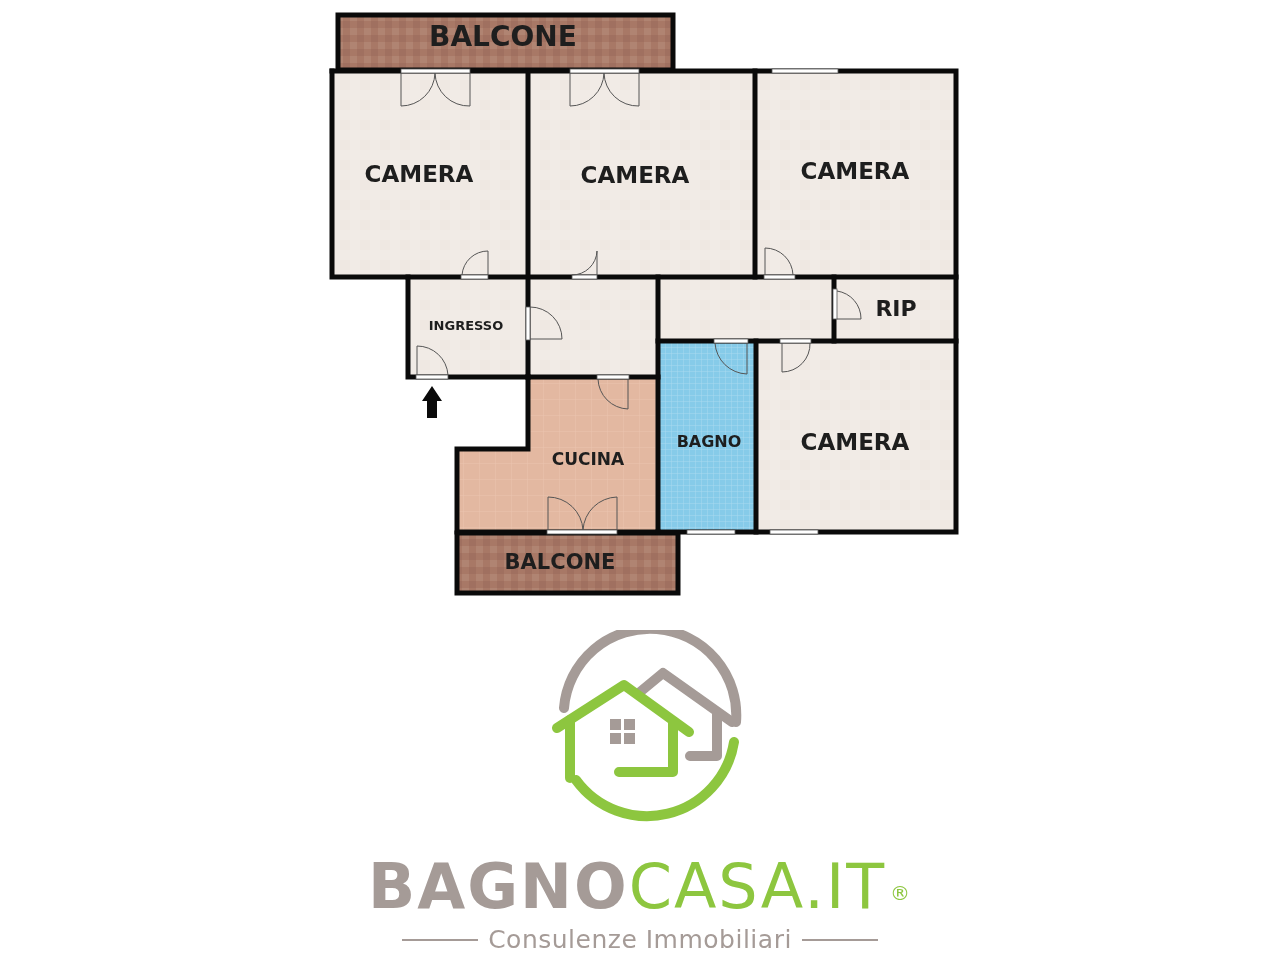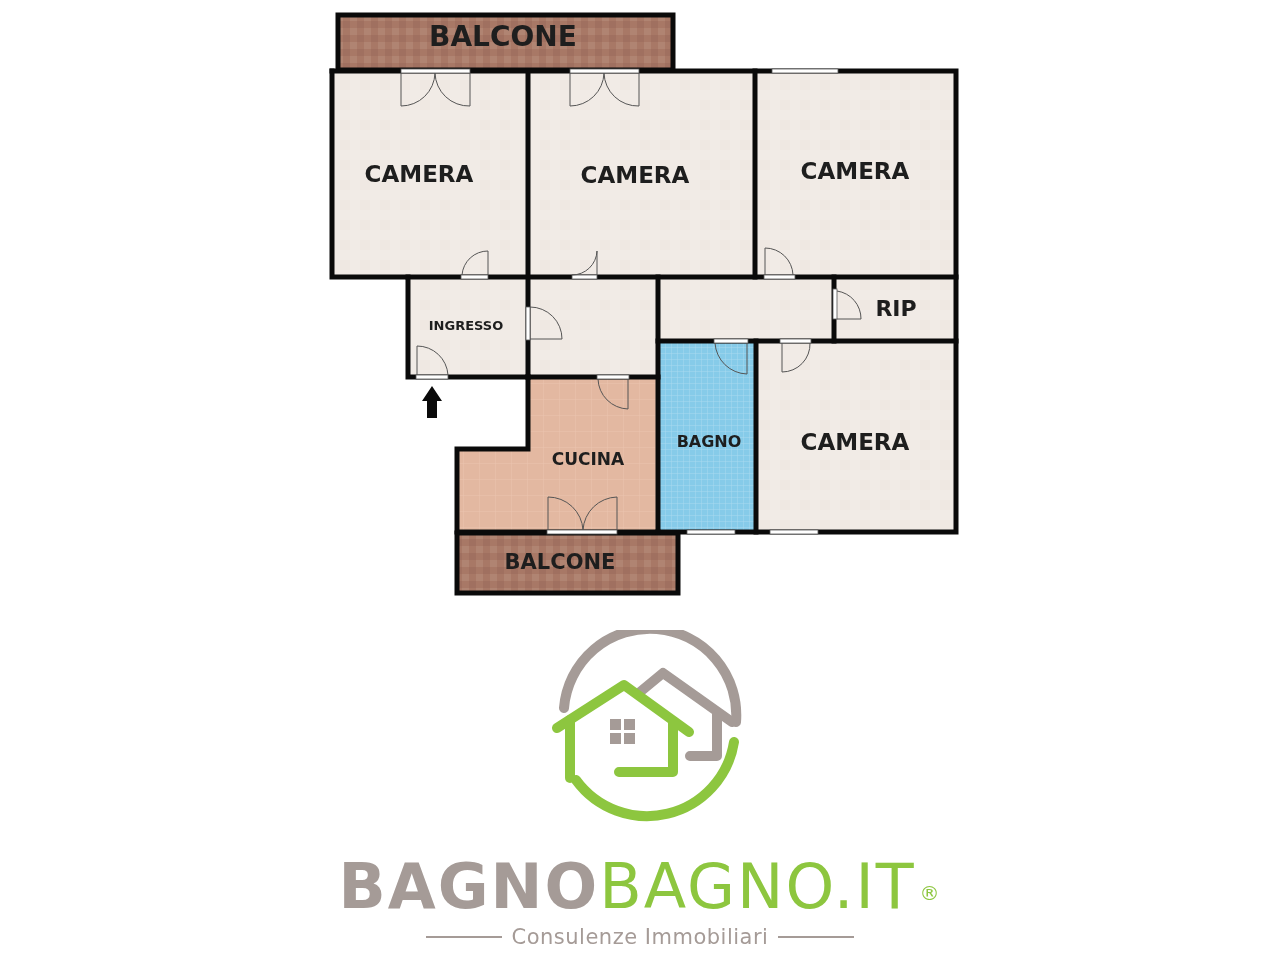--- a/index.html
+++ b/index.html
@@ -6,21 +6,21 @@
   body { width: 1280px; height: 960px; position: relative; overflow: hidden; font-family: "DejaVu Sans", sans-serif; }
   #plan { position: absolute; left: 0; top: 0; width: 1280px; height: 620px; }
   .room-label { font-family: "DejaVu Sans", sans-serif; font-weight: bold; fill: #1e1e1e; text-anchor: middle; dominant-baseline: middle; }
   #logo { position: absolute; left: 540px; top: 630px; width: 210px; height: 200px; }
   .brand { position: absolute; left: 0; top: 852px; width: 1280px; text-align: center; font-family: "DejaVu Sans", sans-serif; font-weight: bold; font-size: 62px; letter-spacing: 2px; line-height: 70px; }
   .brand .grey { color: #a59b97; }
   .brand .green { color: #8dc63f; font-weight: normal; }
   .brand .reg { color: #8dc63f; font-size: 20px; font-weight: normal; vertical-align: top; position: relative; top: 6px; margin-left: 4px; }
   .tagline { position: absolute; left: 0; top: 925px; width: 1280px; display: flex; justify-content: center; align-items: center; gap: 10px; }
   .tagline .rule { width: 76px; height: 2px; background: #a59b97; }
-  .tagline .text { font-family: "DejaVu Sans", sans-serif; font-size: 21px; color: #a59b97; letter-spacing: 0.5px; }
+  .tagline .text { font-family: "DejaVu Sans", sans-serif; font-size: 25px; color: #a59b97; letter-spacing: 0.5px; }
 </style>
 </head>
 <body>
 
 <svg id="plan" viewBox="0 0 1280 620" xmlns="http://www.w3.org/2000/svg">
   <defs>
     <pattern id="tileBrown" width="14" height="14" patternUnits="userSpaceOnUse">
       <rect width="14" height="14" fill="#a87866"></rect>
       <rect width="7" height="7" fill="#b08472"></rect>
       <rect x="7" y="7" width="7" height="7" fill="#a07060"></rect>
@@ -159,20 +159,20 @@
 
   <g fill="#a59b97">
     <rect x="70" y="89" width="11" height="11"></rect>
     <rect x="84" y="89" width="11" height="11"></rect>
     <rect x="70" y="103" width="11" height="11"></rect>
     <rect x="84" y="103" width="11" height="11"></rect>
   </g>
 </svg>
 
 <div class="brand">
-  <span class="grey">BAGNO</span><span class="green">BAGNO.IT</span><span class="reg">®</span>
+  <span class="grey">BAGNO</span><span class="green">CASA.IT</span><span class="reg">®</span>
 </div>
 
 <div class="tagline">
   <span class="rule"></span>
   <span class="text">Consulenze Immobiliari</span>
   <span class="rule"></span>
 </div>
 
 </body></html>

